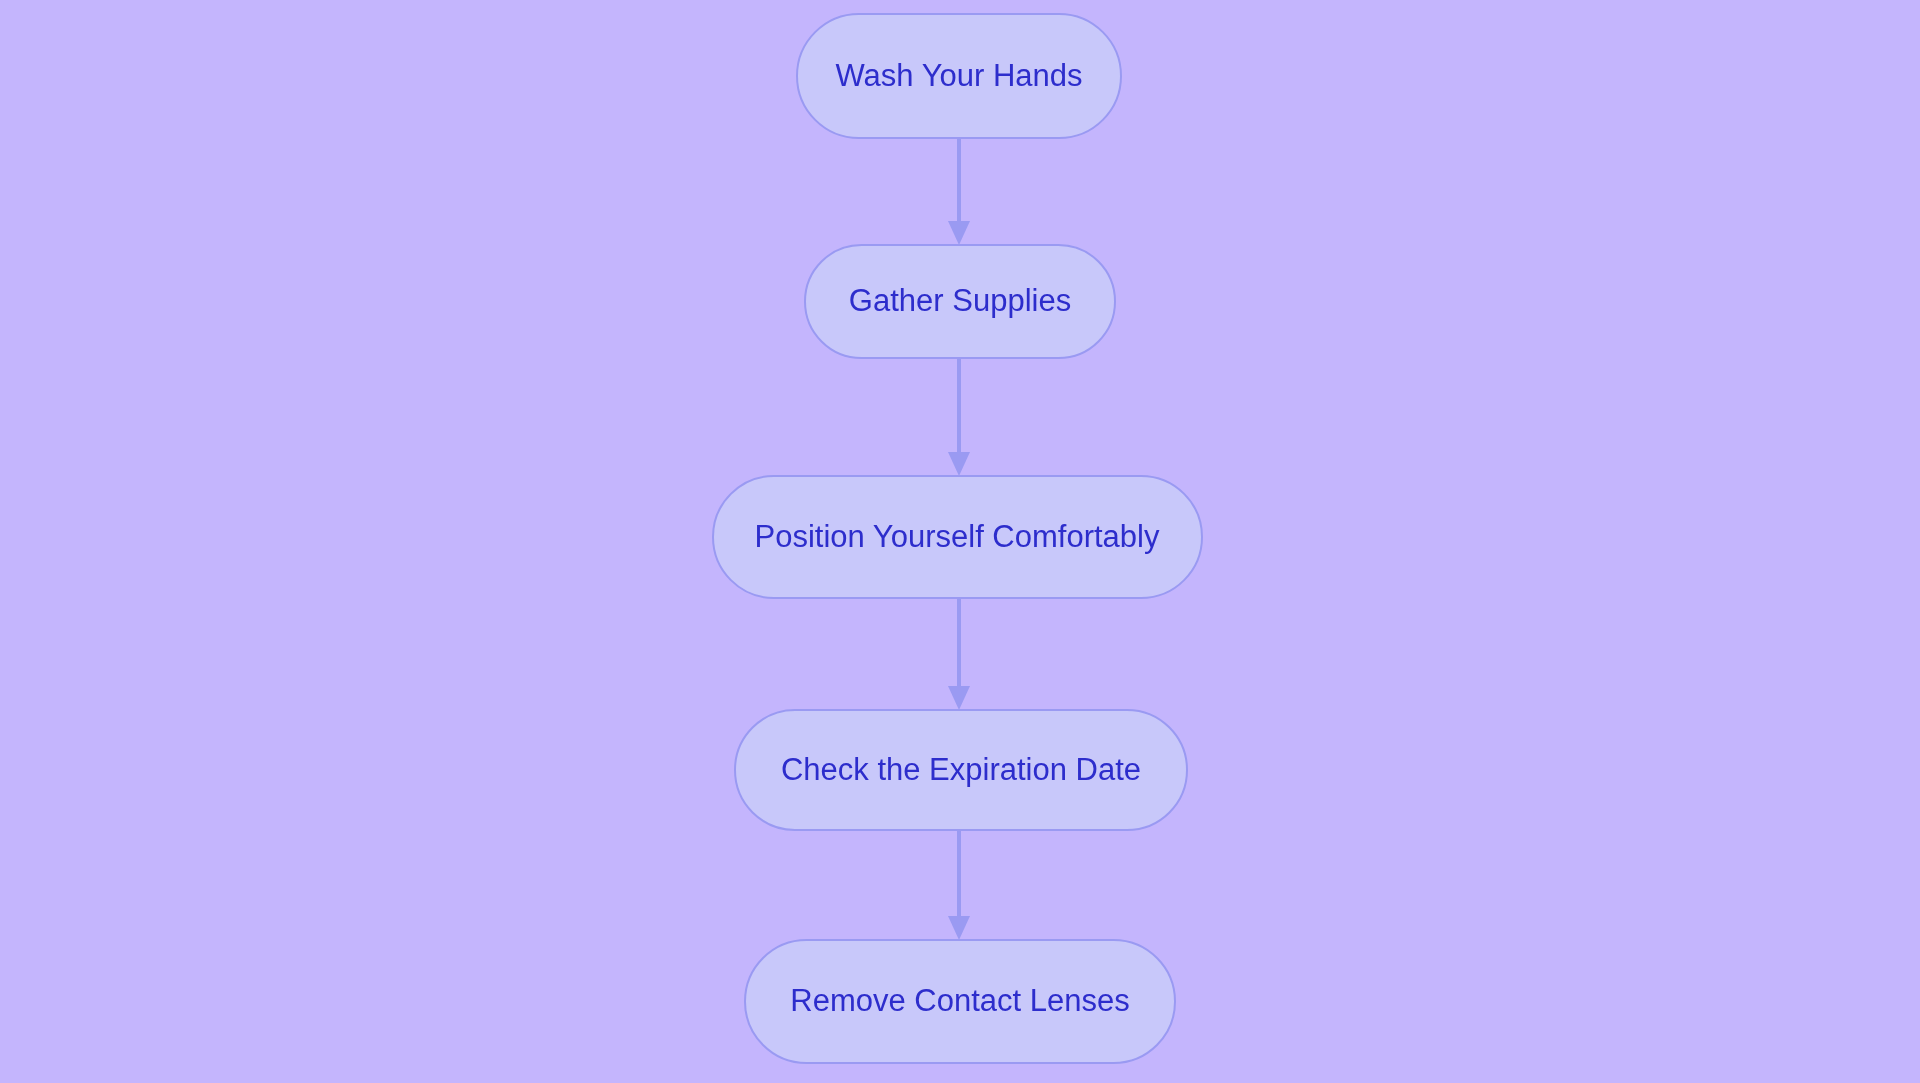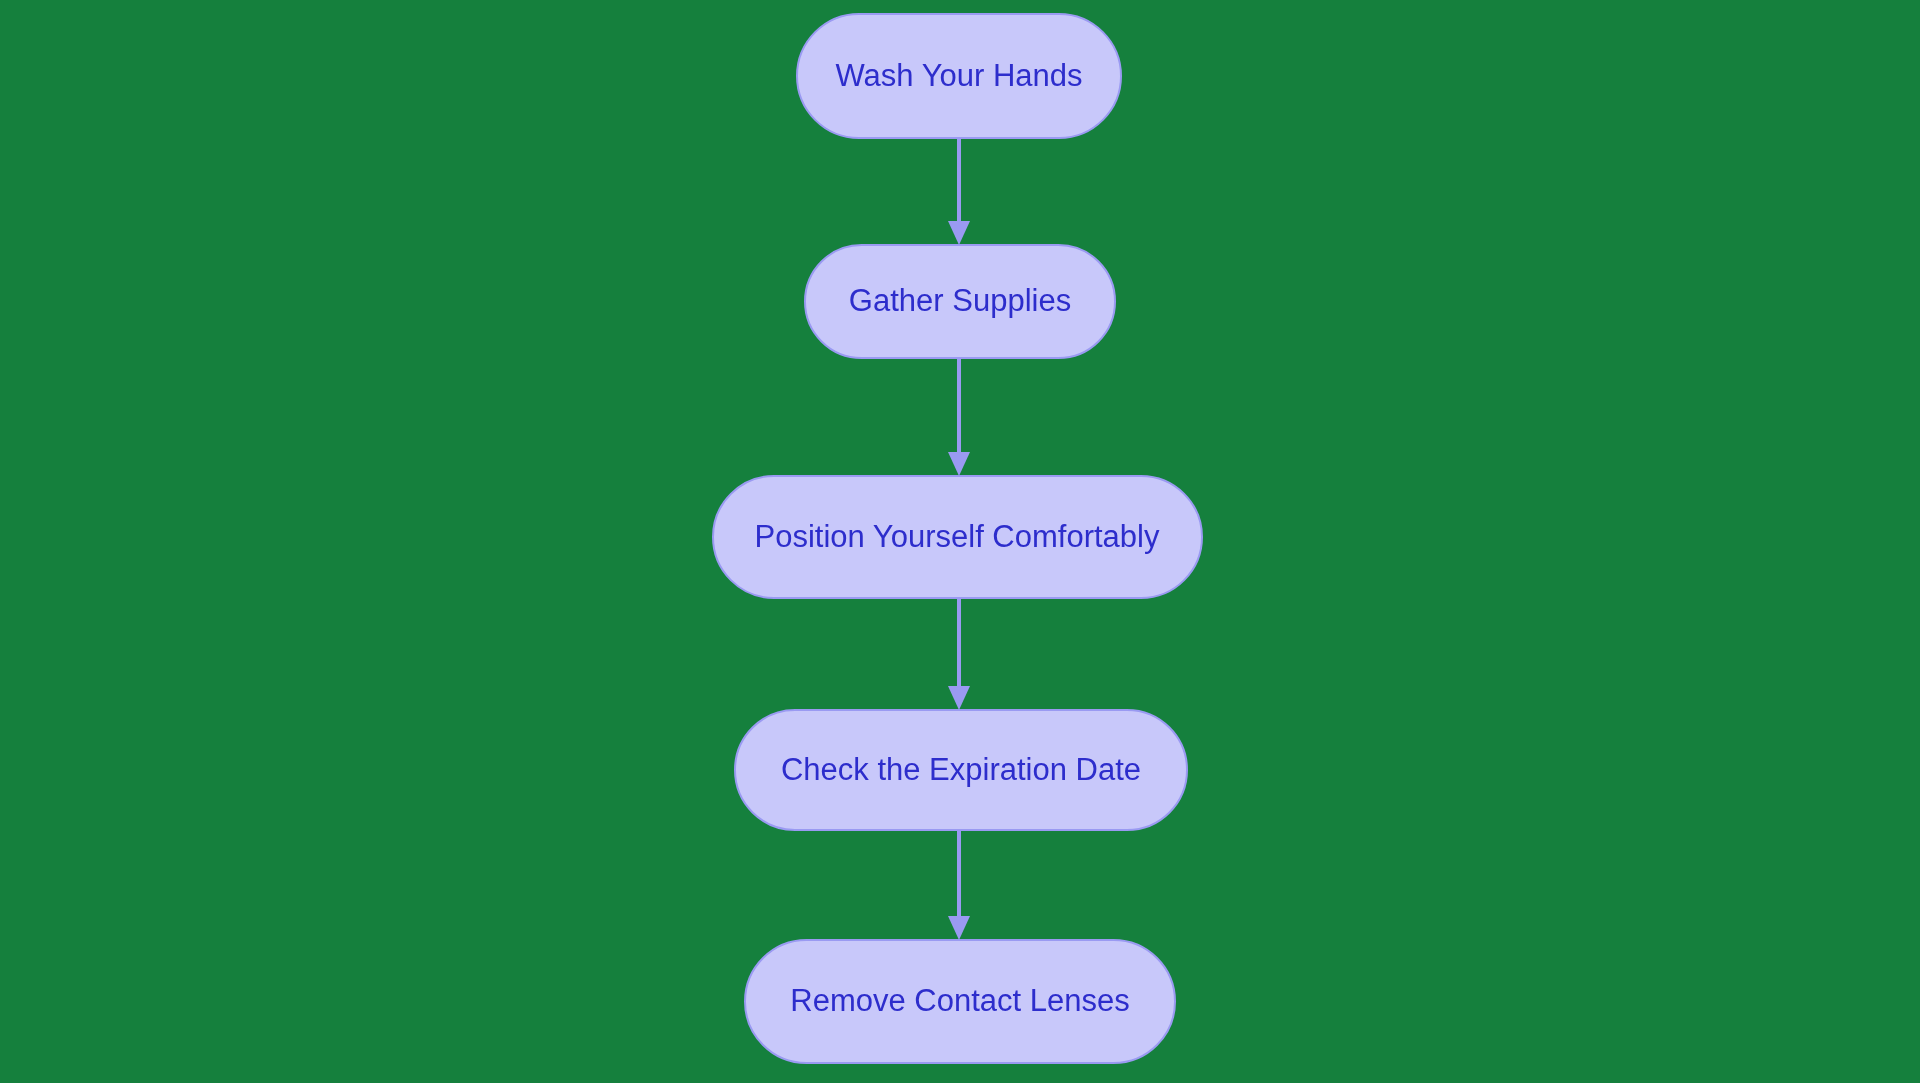--- a/index.html
+++ b/index.html
@@ -11,21 +11,21 @@
   body {
     width: 1920px;
     height: 1083px;
     overflow: hidden;
     font-family: "Liberation Sans", sans-serif;
   }
   #flow-root {
     position: relative;
     width: 1920px;
     height: 1083px;
-    background: #15803d;
+    background: #c4b5fd;
   }
   #flow-svg {
     position: absolute;
     left: 0;
     top: 0;
     width: 1920px;
     height: 1083px;
     display: block;
   }
   .node-rect {

